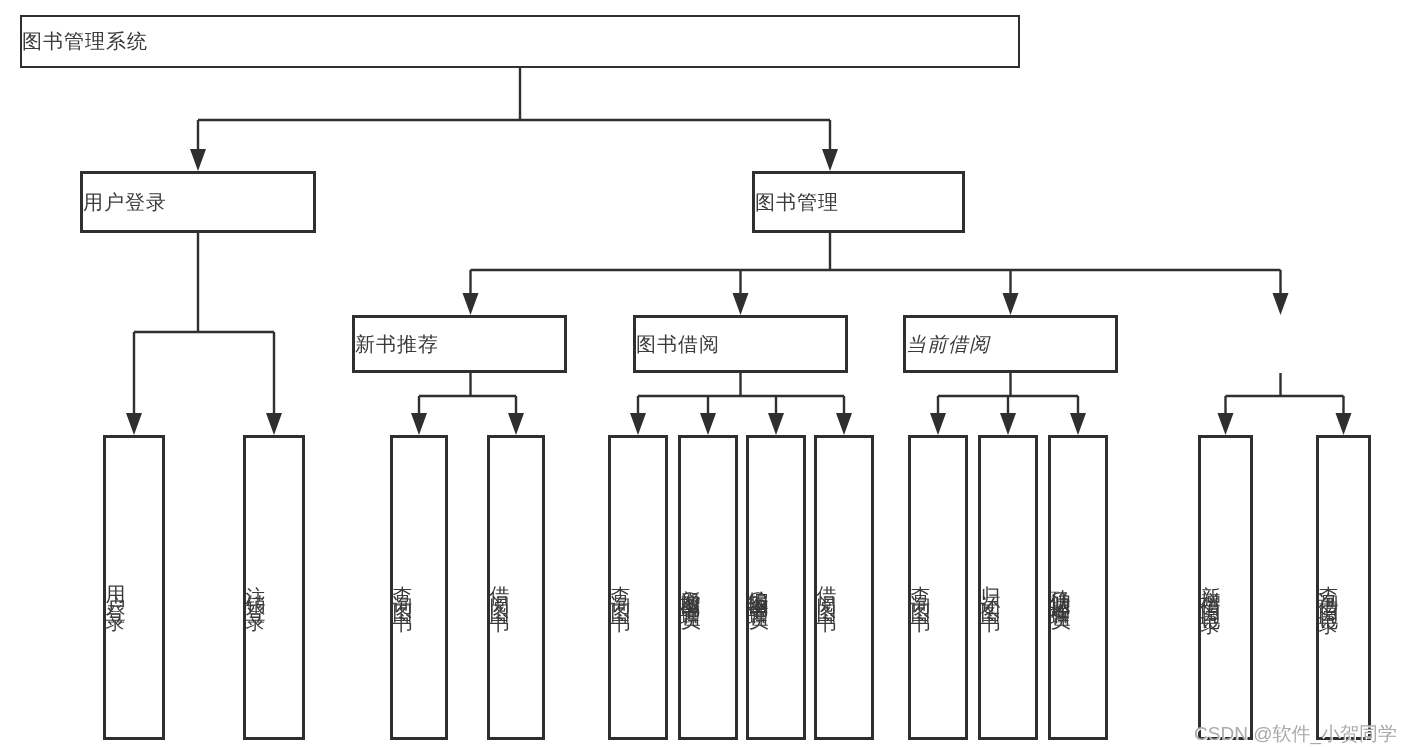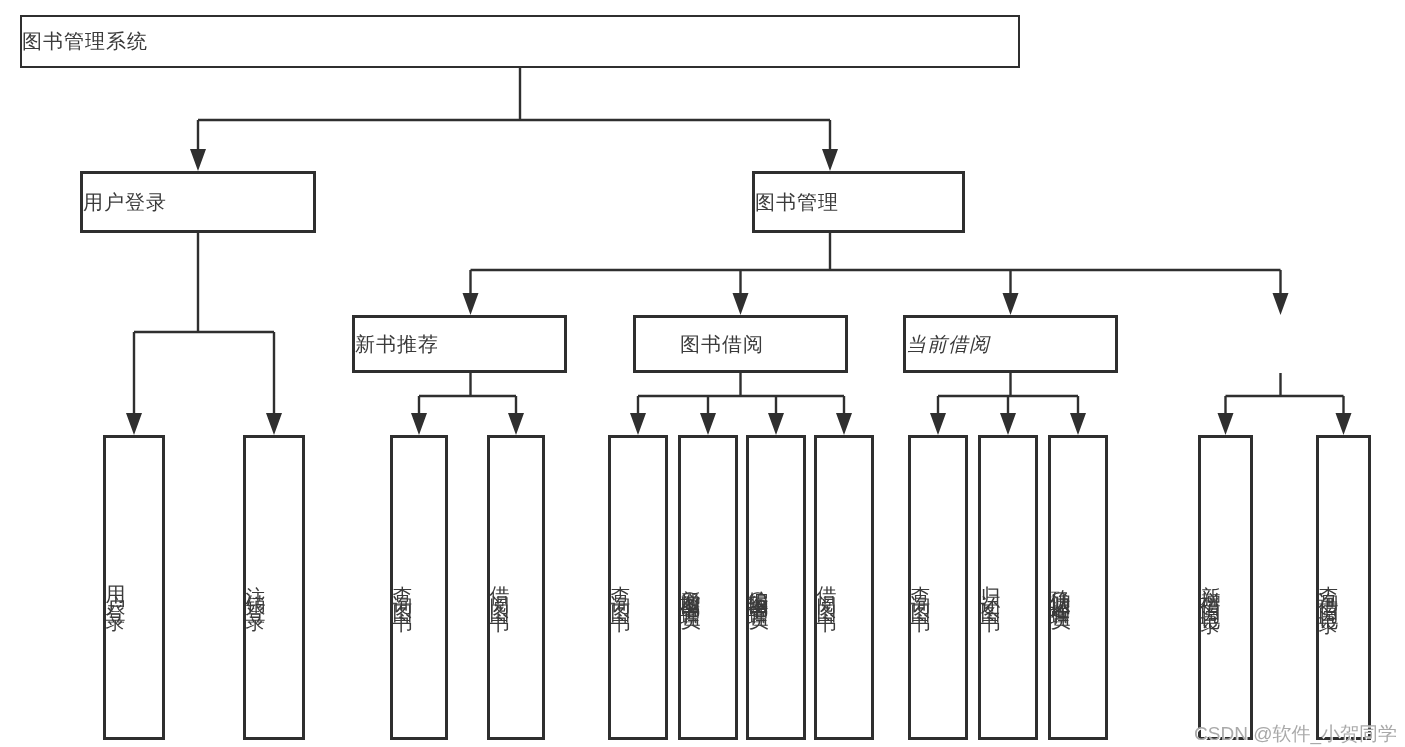--- a/index.html
+++ b/index.html
@@ -83,21 +83,21 @@
   <div class="box" style="left:80px; top:171px; width:236px; height:62px;">
     <span class="hlabel">用户登录</span>
   </div>
   <div class="box" style="left:752px; top:171px; width:213px; height:62px;">
     <span class="hlabel">图书管理</span>
   </div>
 
   <div class="box" style="left:352px; top:315px; width:215px; height:58px;">
     <span class="hlabel">新书推荐</span>
   </div>
-  <div class="box" style="left:633px; top:315px; width:215px; height:58px;padding-left:44px;">
+  <div class="box" style="left:633px; top:315px; width:215px; height:58px;">
     <span class="hlabel">图书借阅</span>
   </div>
   <div class="box" style="left:903px; top:315px; width:215px; height:58px;font-style:italic;">
     <span class="hlabel">当前借阅</span>
   </div>
 
   <div class="box" style="left:103px; top:435px; width:62px; height:305px;">
     <span class="vlabel">用户登录</span>
   </div>
   <div class="box" style="left:243px; top:435px; width:62px; height:305px;">

